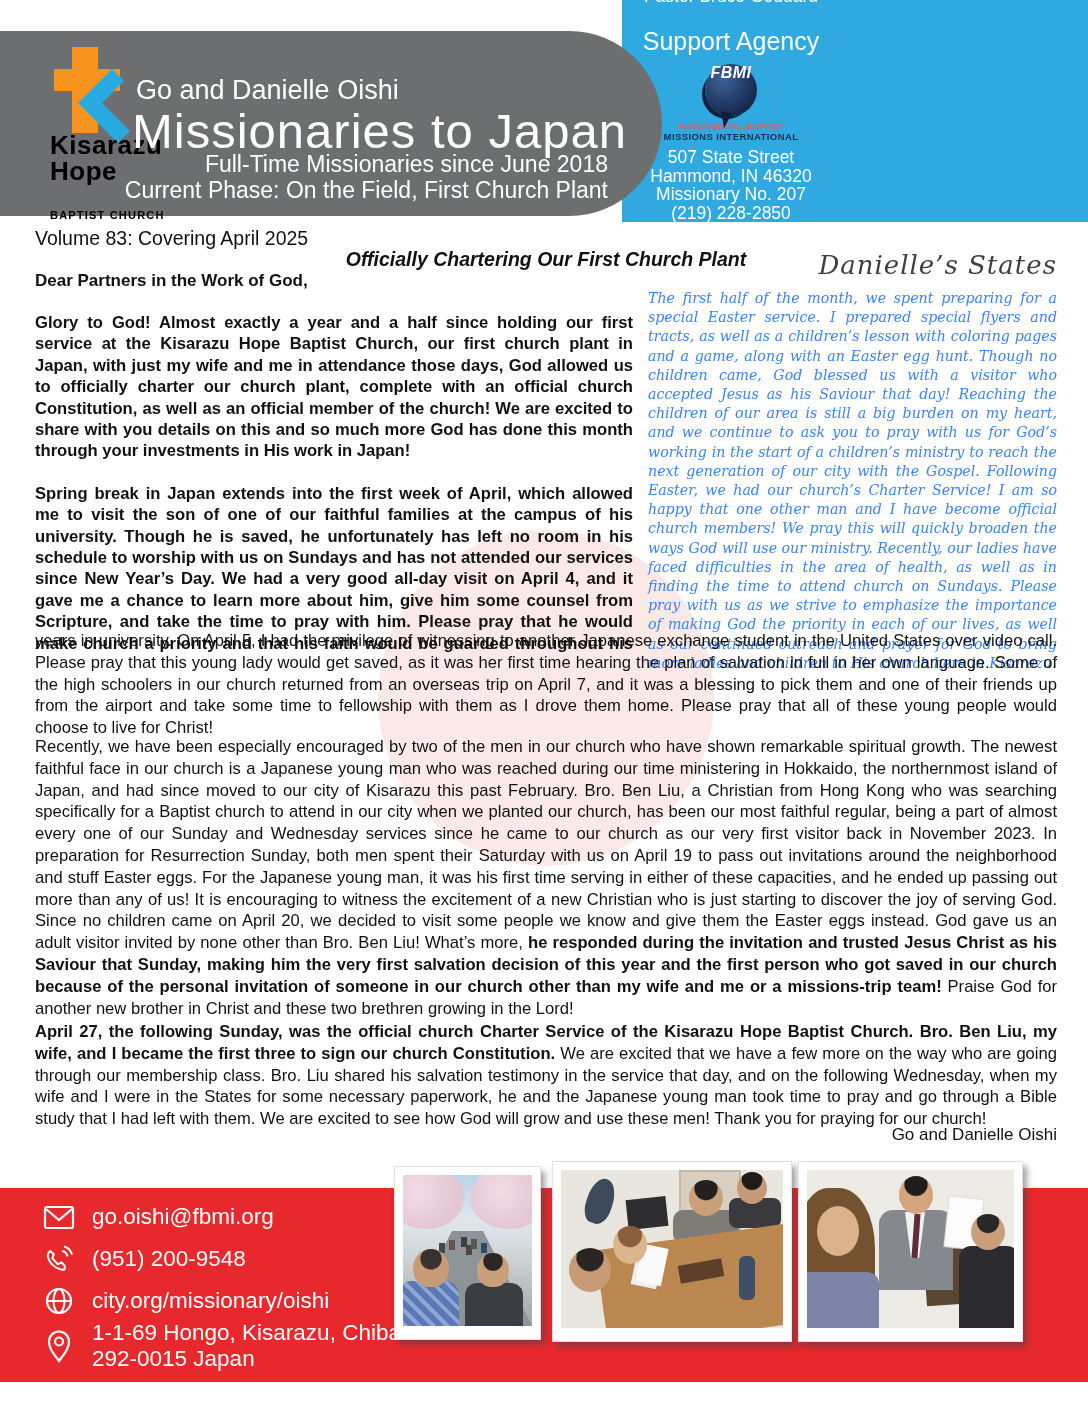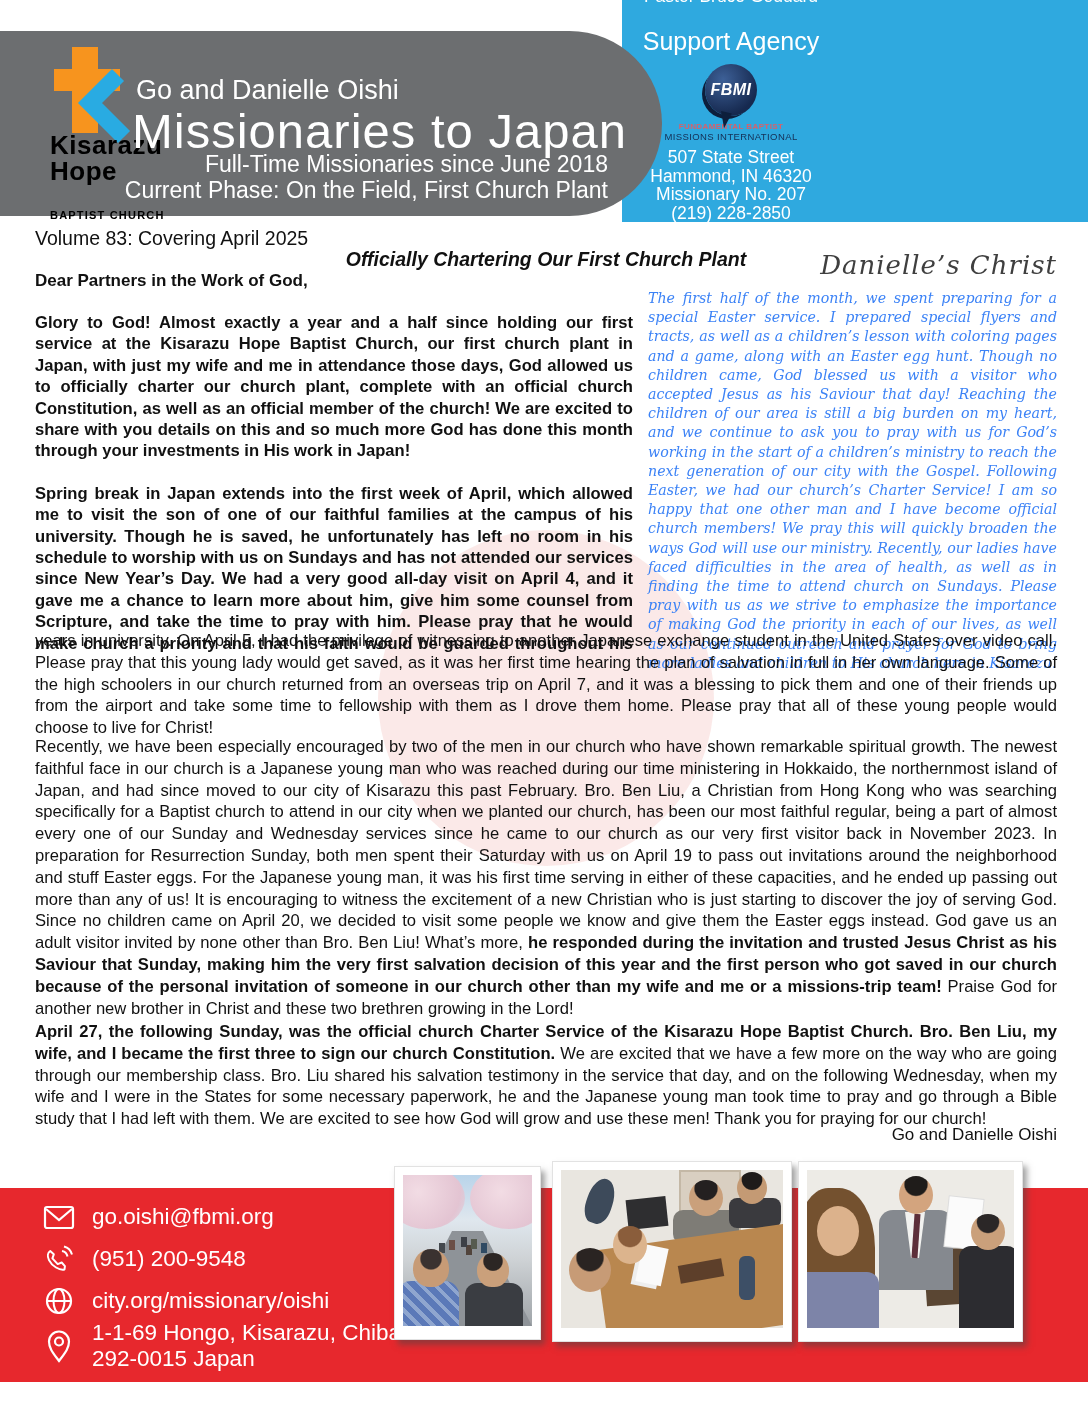--- a/index.html
+++ b/index.html
@@ -13,26 +13,26 @@
   .panel-col.sending{margin-right:6px;}
   .panel-heading{color:#fff;font-size:25px;font-weight:400;margin-bottom:8px;white-space:nowrap;}
   .church-icon{margin-top:2px;}
   .fbc-name{color:#fff;font-weight:bold;font-size:21px;letter-spacing:-0.5px;transform:scaleX(.95);
             white-space:nowrap;margin:2px 0 6px;}
   .panel-line{color:#fff;font-size:17.5px;line-height:18.5px;white-space:nowrap;}
   .fbmi-logo{position:relative;height:84px;width:160px;display:flex;flex-direction:column;align-items:center;}
   .fbmi-sphere{position:relative;width:52px;height:52px;border-radius:50%;
                background:radial-gradient(circle at 35% 30%, #3d6097, #16294f 72%);
                box-shadow:-4px 4px 0 -1px #0d1f3c;
-               display:flex;align-items:center;justify-content:center;}
+               display:flex;justify-content:center;}
   .fbmi-sphere span{color:#fff;font-weight:bold;font-size:16px;font-style:italic;letter-spacing:.5px;}
   .fbmi-tail{position:absolute;left:14px;top:48px;width:0;height:0;border-left:7px solid transparent;
              border-right:4px solid transparent;border-top:16px solid #0d1f3c;transform:rotate(14deg);}
   .fbmi-sub1{margin-top:6px;font-size:8px;color:#d4626d;font-weight:bold;letter-spacing:.4px;}
-  .fbmi-sub2{font-size:9.5px;color:#152f55;font-weight:normal;letter-spacing:.4px;margin-bottom:3px;}
+  .fbmi-sub2{font-size:9.5px;color:#152f55;font-weight:bold;letter-spacing:.4px;margin-bottom:3px;}
 
   .gray-box{position:absolute;left:0;top:31px;width:662px;height:185px;background:#6C6E70;
             border-radius:0 95px 95px 0;z-index:2;}
   .kz-logo{position:absolute;left:52px;top:12px;}
   .kz-name{position:absolute;left:50px;top:101px;color:#000000;line-height:26px;}
   .kz-name .big{font-size:26px;font-weight:bold;letter-spacing:.5px;}
   .kz-name .small{font-size:11px;font-weight:bold;letter-spacing:1.2px;margin-top:18px;}
   .hdr-names{position:absolute;left:136px;top:44px;color:#fff;font-size:27px;}
   .hdr-title{position:absolute;left:132px;top:72px;color:#ffffff;font-size:49px;font-weight:100;
              letter-spacing:1px;white-space:nowrap;}
@@ -191,21 +191,21 @@
   <div class="volume">Volume 83: Covering April 2025</div>
   <div class="headline">Officially Chartering Our First Church Plant</div>
 
   <div class="leftcol">
     <p class="salutation">Dear Partners in the Work of God,</p>
     <p class="body-p"><span>Glory to God! Almost exactly a year and a half since holding our first service at the Kisarazu Hope Baptist Church, our first church plant in Japan, with just my wife and me in attendance those days, </span><b>God allowed us to officially charter our church plant, complete with an official church Constitution, as well as an official member of the church!</b><span> We are excited to share with you details on this and so much more God has done this month through your investments in His work in Japan!</span></p>
     <p class="body-p force-last">Spring break in Japan extends into the first week of April, which allowed me to visit the son of one of our faithful families at the campus of his university. Though he is saved, he unfortunately has left no room in his schedule to worship with us on Sundays and has not attended our services since New Year’s Day. We had a very good all-day visit on April 4, and it gave me a chance to learn more about him, give him some counsel from Scripture, and take the time to pray with him. Please pray that he would make church a priority and that his faith would be guarded throughout his</p>
   </div>
 
   <div class="journeycol">
-    <div class="journey-head">Danielle’s Christ</div>
+    <div class="journey-head">Danielle’s States</div>
     <p class="journey-text">The first half of the month, we spent preparing for a special Easter service. I prepared special flyers and tracts, as well as a children’s lesson with coloring pages and a game, along with an Easter egg hunt. Though no children came, God blessed us with a visitor who accepted Jesus as his Saviour that day! Reaching the children of our area is still a big burden on my heart, and we continue to ask you to pray with us for God’s working in the start of a children’s ministry to reach the next generation of our city with the Gospel. Following Easter, we had our church’s Charter Service! I am so happy that one other man and I have become official church members! We pray this will quickly broaden the ways God will use our ministry. Recently, our ladies have faced difficulties in the area of health, as well as in finding the time to attend church on Sundays. Please pray with us as we strive to emphasize the importance of making God the priority in each of our lives, as well as our continued outreach and prayer for God to bring more ladies and children to His church here in Kisarazu.</p>
   </div>
 
   <div class="fullp p2cont">
     <p>years in university. On April 5, I had the privilege of witnessing to another Japanese exchange student in the United States over video call. Please pray that this young lady would get saved, as it was her first time hearing the plan of salvation in full in her own language. Some of the high schoolers in our church returned from an overseas trip on April 7, and it was a blessing to pick them and one of their friends up from the airport and take some time to fellowship with them as I drove them home. Please pray that all of these young people would choose to live for Christ!</p>
   </div>
 
   <div class="fullp p3blk">
     <p><span>Recently, we have been especially encouraged by two of the men in our church who have shown remarkable spiritual growth. The newest faithful face in our church is a Japanese young man who was reached during our time ministering in Hokkaido, the northernmost island of Japan, and had since moved to our city of Kisarazu this past February. Bro. Ben Liu, a Christian from Hong Kong who was searching specifically for a Baptist church to attend in our city when we planted our church, has been our most faithful regular, being a part of almost every one of our Sunday and Wednesday services since he came to our church as our very first visitor back in November 2023. In preparation for Resurrection Sunday, both men spent their Saturday with us on April 19 to pass out invitations around the neighborhood and stuff Easter eggs. For the Japanese young man, it was his first time serving in either of these capacities, and he ended up passing out more than any of us! It is encouraging to witness the excitement of a new Christian who is just starting to discover the joy of serving God. Since no children came on April 20, we decided to visit some people we know and give them the Easter eggs instead. God gave us an adult visitor invited by none other than Bro. Ben Liu! What’s more, </span><b>he responded during the invitation and trusted Jesus Christ as his Saviour that Sunday, making him the very first salvation decision of this year and the first person who got saved in our church because of the personal invitation of someone in our church other than my wife and me or a missions-trip team!</b><span>  Praise God for another new brother in Christ and these two brethren growing in the Lord!</span></p>
   </div>

